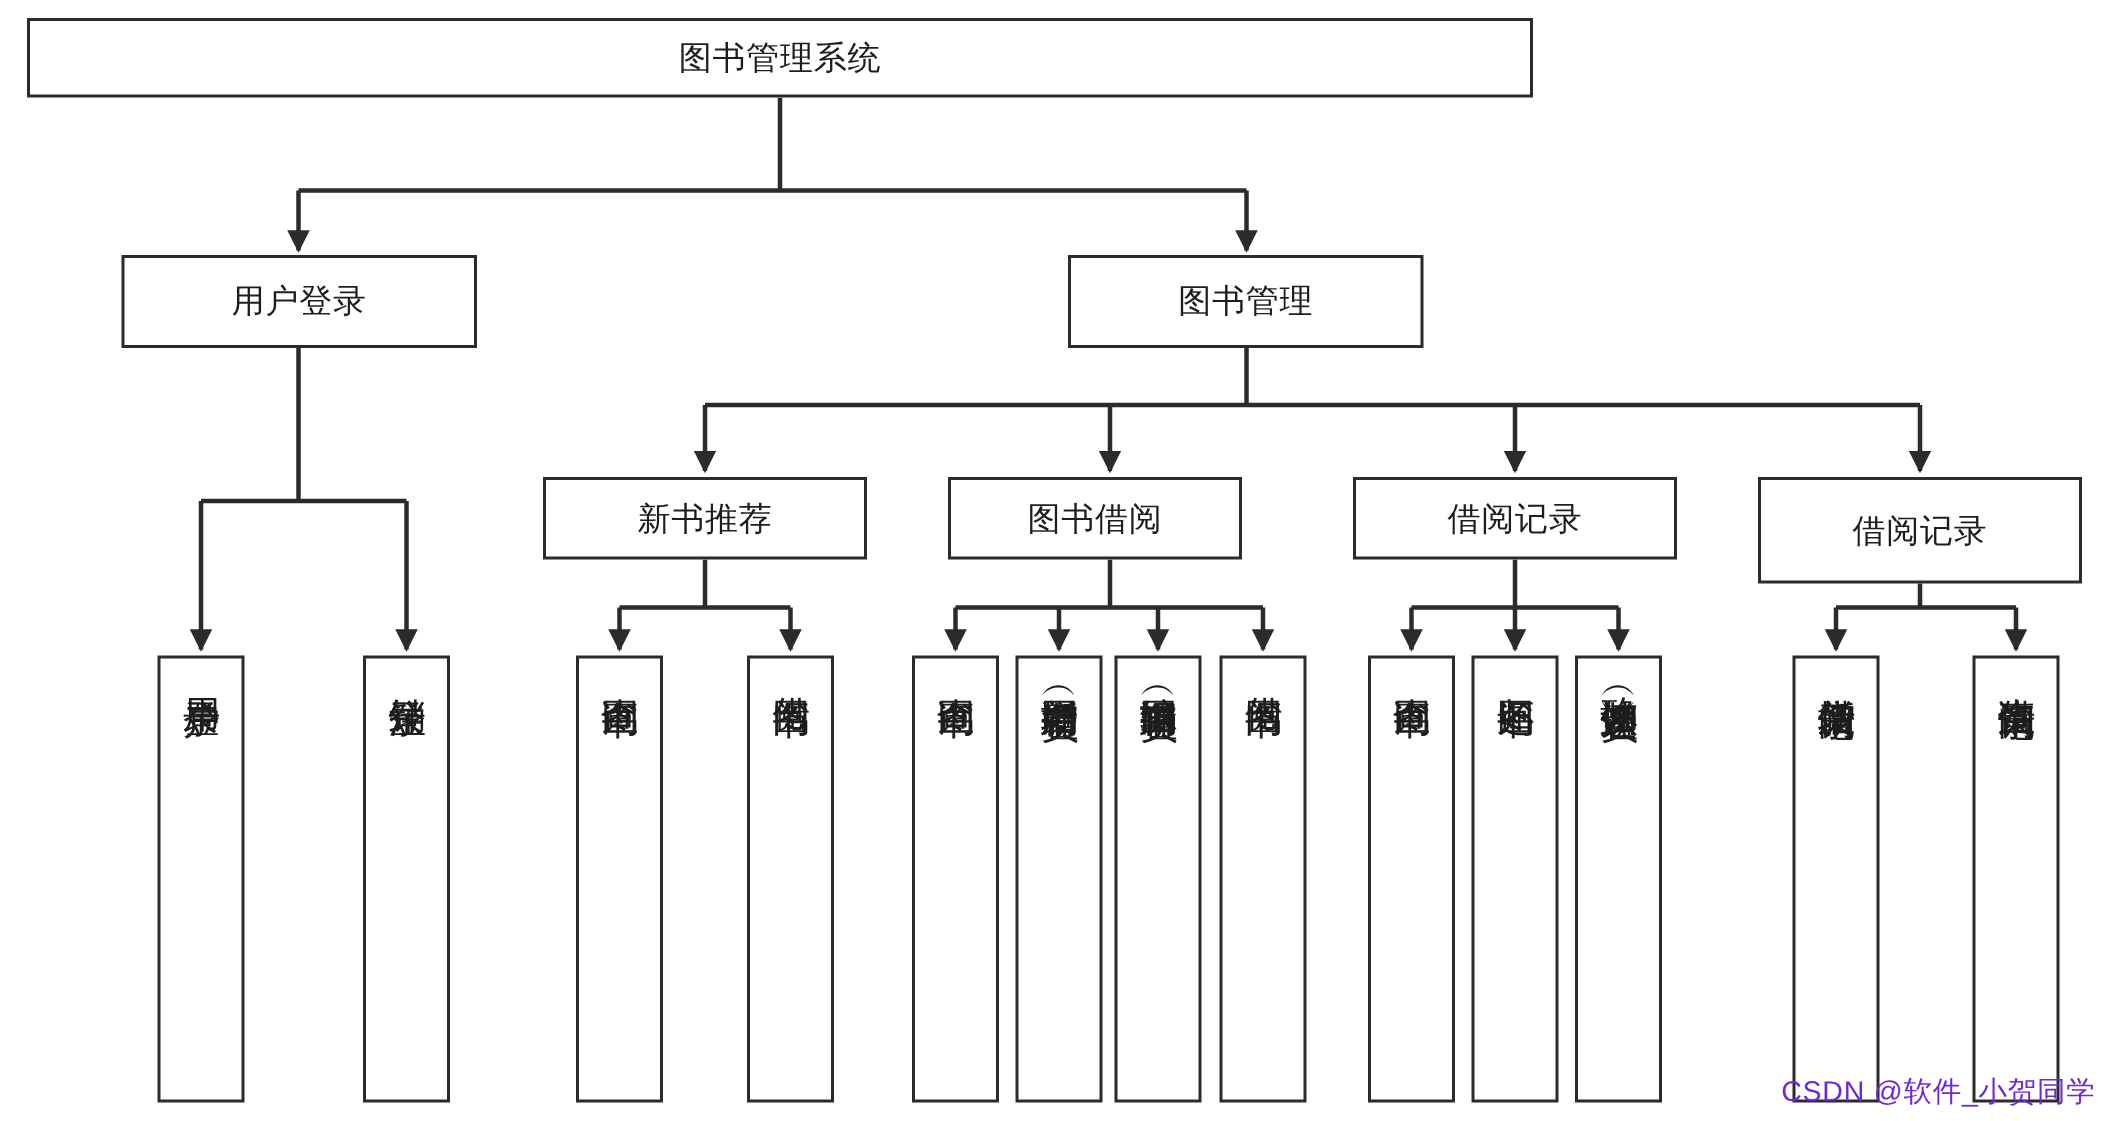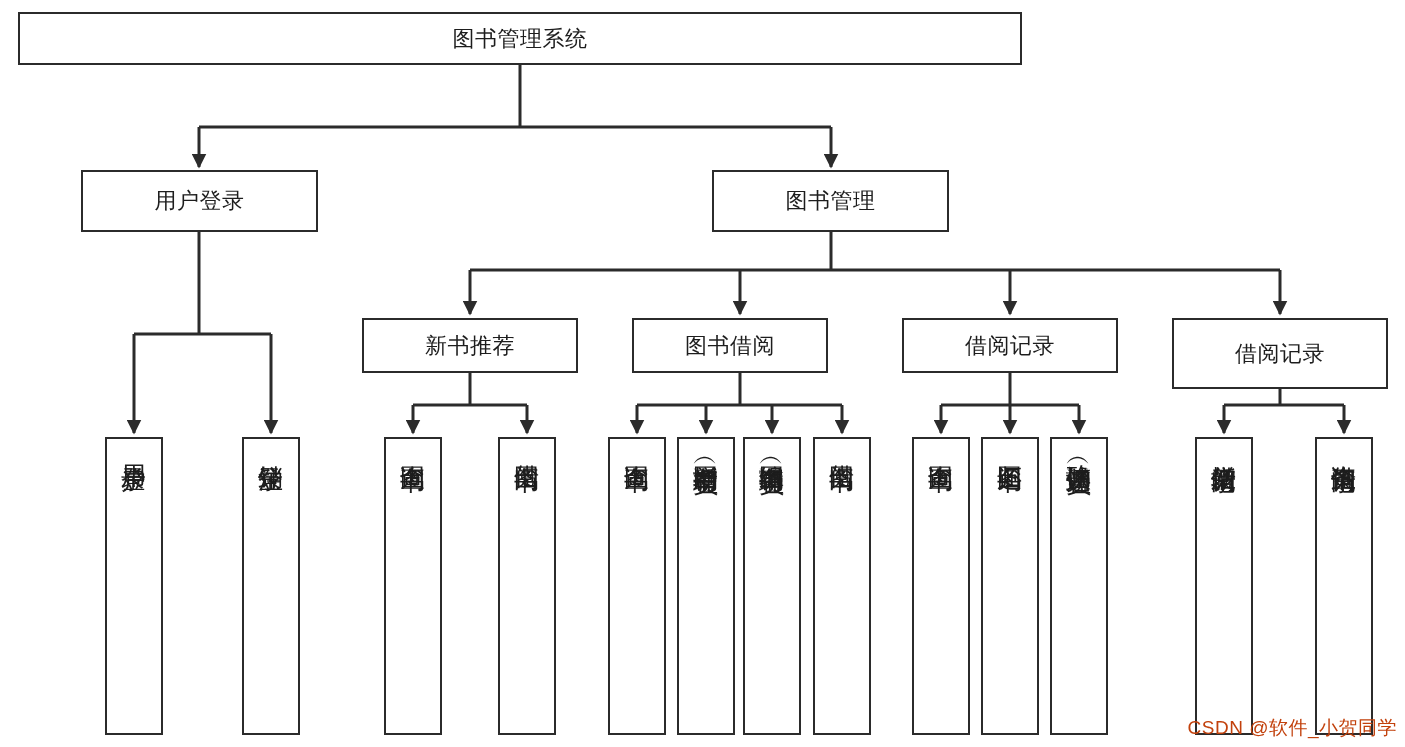--- a/index.html
+++ b/index.html
@@ -59,21 +59,21 @@
     font-size: 25px;
     line-height: 1.04;
     letter-spacing: 1px;
     white-space: nowrap;
   }
   #watermark {
     position: absolute;
     right: 8px;
     bottom: 6px;
     font-size: 19px;
-    color: #c2410c;
+    color: #6d28d9;
     letter-spacing: 0.5px;
     white-space: nowrap;
   }
 </style>
 </head>
 <body>
 
 <div id="diagram-root">
 
   <svg id="edge-layer" viewBox="0 0 1405 747" xmlns="http://www.w3.org/2000/svg">

